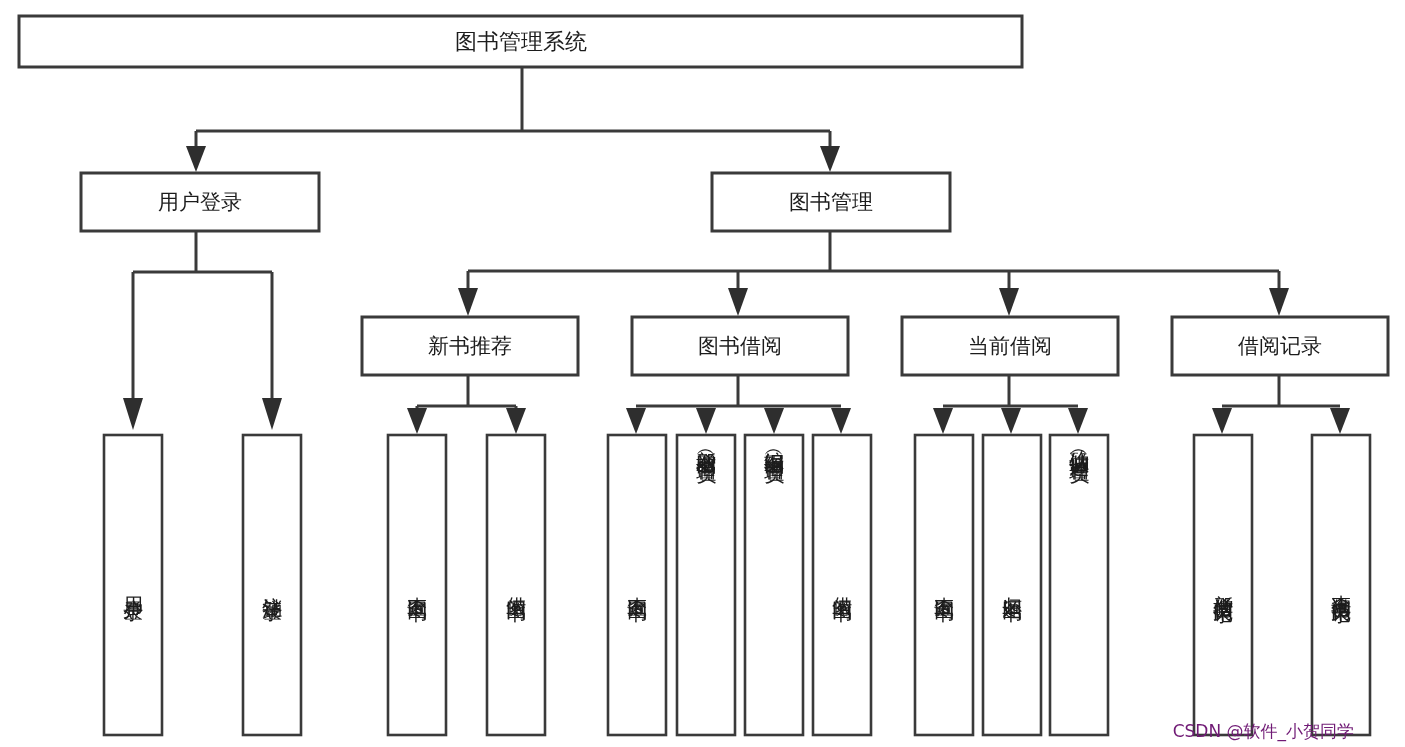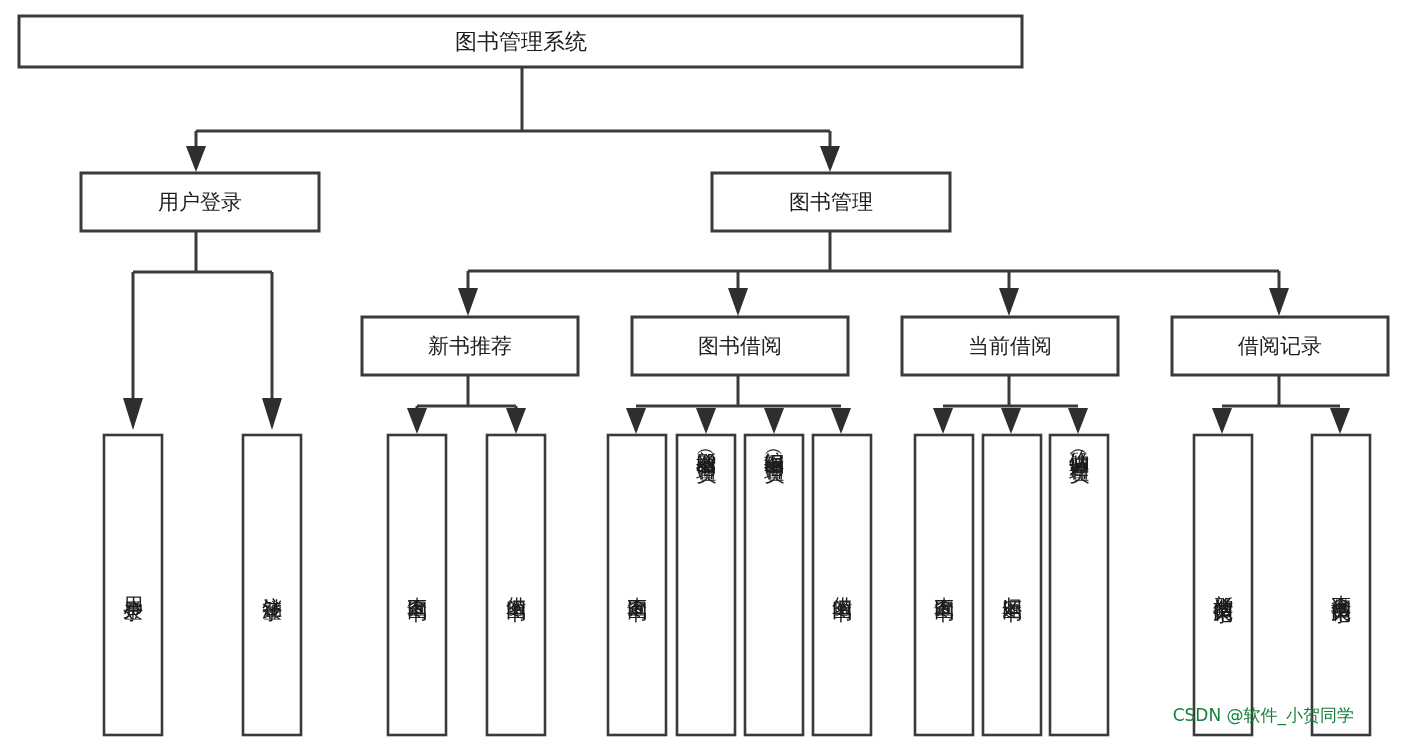--- a/index.html
+++ b/index.html
@@ -68,24 +68,24 @@
     font-size: 20px;
     line-height: 1.28;
     color: #1c1c1c;
     letter-spacing: 2px;
     white-space: nowrap;
     text-align: center;
   }
   .watermark {
     position: absolute;
     right: 10px;
-    bottom: 20px;
+    bottom: 4px;
     font-family: "DejaVu Sans", "Liberation Sans", sans-serif;
     font-size: 17px;
-    color: #15803d;
+    color: #701a75;
     white-space: nowrap;
     pointer-events: none;
   }
 </style>
 </head>
 <body>
 
 <div id="diagram-root">
 
   <svg id="flowchart" viewBox="0 0 1405 747" xmlns="http://www.w3.org/2000/svg">

